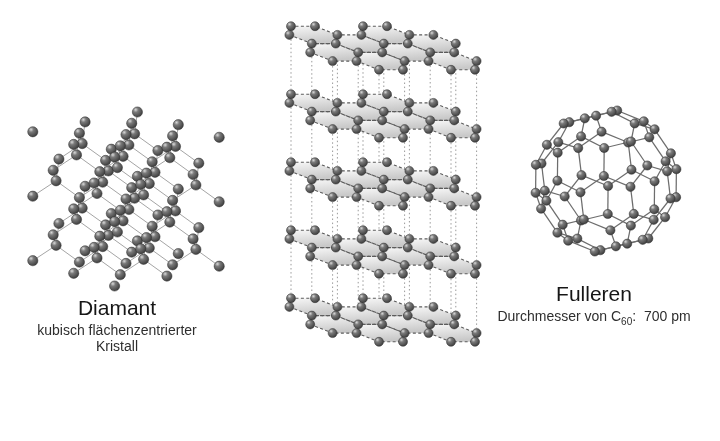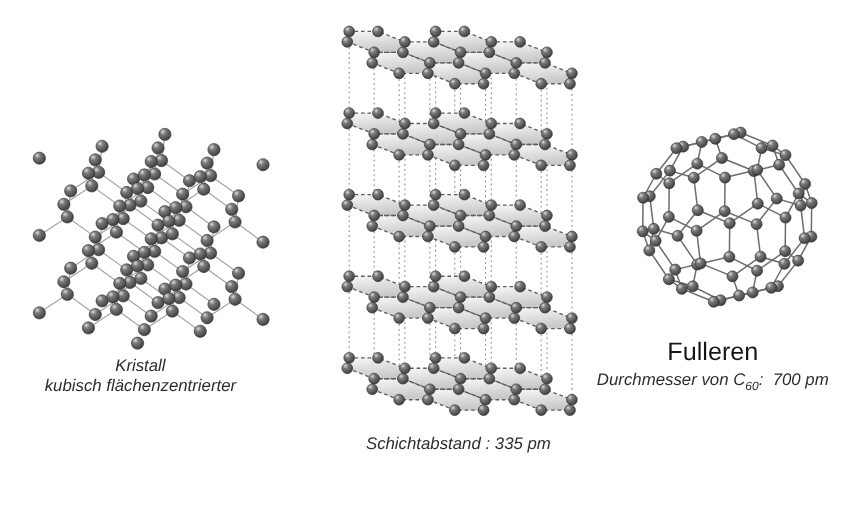--- a/index.html
+++ b/index.html
@@ -1,21 +1,21 @@
 <!DOCTYPE html>
 <html><head>
 <meta charset="utf-8">
 <style>
   html,body{margin:0;padding:0;}
   body{background:#ffffff;font-family:"Liberation Sans",sans-serif;}
   .canvas{position:relative;width:720px;height:441px;background:#ffffff;overflow:hidden;}
   .fig-svg{position:absolute;}
   .caption{position:absolute;text-align:center;}
   .caption .title{font-size:21px;line-height:1.12;color:#161616;margin-bottom:2px;}
-  .caption .sub{font-size:14px;line-height:1.2;color:#2e2e2e;white-space:pre;font-style:italic;}
+  .caption .sub{font-size:14px;line-height:1.2;color:#2e2e2e;white-space:pre;}
   .caption sub{font-size:10px;line-height:0;}
 </style>
 </head>
 <body>
 
 <div class="canvas">
 
   <svg id="svg-diamond" class="fig-svg" style="left:6px;top:103px" width="240" height="192">
       <defs>
         <radialGradient id="gA" cx="0.33" cy="0.28" r="0.9">
@@ -696,26 +696,26 @@
       <circle cx="63.8" cy="117.5" r="4.6" fill="url(#gC)" stroke="#2b2b2b" stroke-width="0.5"></circle>
       <circle cx="127.3" cy="63.5" r="4.6" fill="url(#gC)" stroke="#2b2b2b" stroke-width="0.5"></circle>
       <circle cx="113.8" cy="111.9" r="4.6" fill="url(#gC)" stroke="#2b2b2b" stroke-width="0.5"></circle>
       <circle cx="84.2" cy="46.0" r="4.6" fill="url(#gC)" stroke="#2b2b2b" stroke-width="0.5"></circle>
       <circle cx="60.5" cy="90.3" r="4.6" fill="url(#gC)" stroke="#2b2b2b" stroke-width="0.5"></circle>
       <circle cx="110.5" cy="84.8" r="4.6" fill="url(#gC)" stroke="#2b2b2b" stroke-width="0.5"></circle>
       <circle cx="83.9" cy="74.0" r="4.6" fill="url(#gC)" stroke="#2b2b2b" stroke-width="0.5"></circle>
     </svg>
 
   <div class="caption" style="left:7px;top:296px;width:220px">
+    <div class="title">Diamant</div>
+    <div class="sub">kubisch flächenzentrierter</div>
     <div class="sub">Kristall</div>
-    <div class="sub">kubisch flächenzentrierter</div>
   </div>
 
   <div class="caption" style="left:282px;top:361px;width:200px">
-    <div class="sub">Schichtabstand : 335 pm</div>
   </div>
 
   <div class="caption" style="left:484px;top:282px;width:220px">
     <div class="title">Fulleren</div>
     <div class="sub"><span>Durchmesser von C</span><sub>60</sub><span>:  700 pm</span></div>
   </div>
 
 </div>
 
 </body></html>

